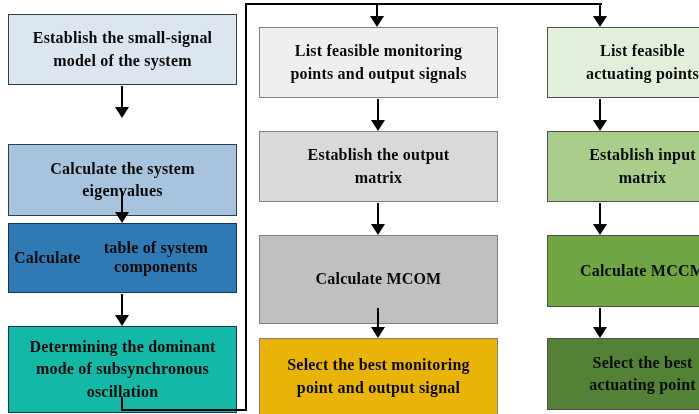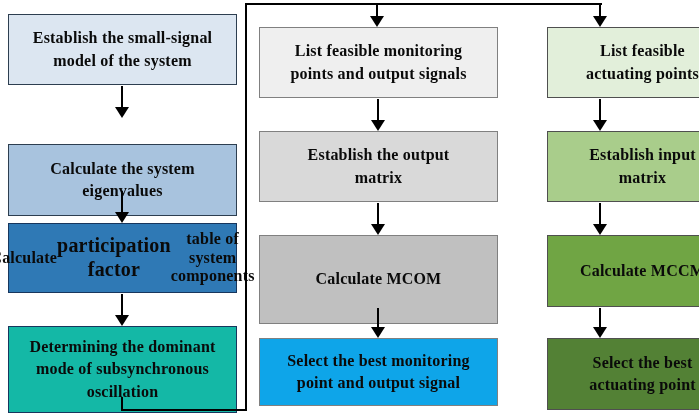--- a/index.html
+++ b/index.html
@@ -34,37 +34,36 @@
 <div id="canvas">
 
   <div class="box col-l" style="top: 14px; height: 71px; background-color: rgb(220, 230, 241);">Establish the small-signal
 model of the system</div>
 
   <div class="box col-l" style="top: 118px; height: 72px; background-color: rgb(168, 195, 222); margin-top: 26px;">Calculate the system
 eigenvalues</div>
 
   <div class="box col-l deep mixed" style="top: 223px; height: 70px; background-color: rgb(47, 121, 181);">
       <span>Calculate</span> 
-      <span class="em-large">participation factor</span> 
       <span>table of system components</span>
     </div>
 
   <div class="box col-l deep" style="top: 326px; height: 87px; background-color: #14b8a6;">Determining the dominant
 mode of subsynchronous
 oscillation</div>
 
   <div class="box col-m" style="top: 27px; height: 71px; background-color: rgb(239, 239, 239);">List feasible monitoring
 points and output signals</div>
 
   <div class="box col-m" style="top: 131px; height: 71px; background-color: rgb(217, 217, 217);">Establish the output
 matrix</div>
 
   <div class="box col-m" style="top: 235px; height: 89px; background-color: rgb(192, 192, 192);">Calculate MCOM</div>
 
-  <div class="box col-m" style="top: 338px; height: 68px; background-color: #0ea5e9;">Select the best monitoring
+  <div class="box col-m" style="top: 338px; height: 77px; background-color: #eab308;">Select the best monitoring
 point and output signal</div>
 
   <div class="box col-r" style="top: 27px; height: 71px; background-color: rgb(226, 239, 218);">List feasible
 actuating points</div>
 
   <div class="box col-r" style="top: 131px; height: 71px; background-color: rgb(169, 205, 139);">Establish input
 matrix</div>
 
   <div class="box col-r" style="top: 338px; height: 72px; background-color: rgb(83, 129, 53);">Select the best
 actuating point</div>

